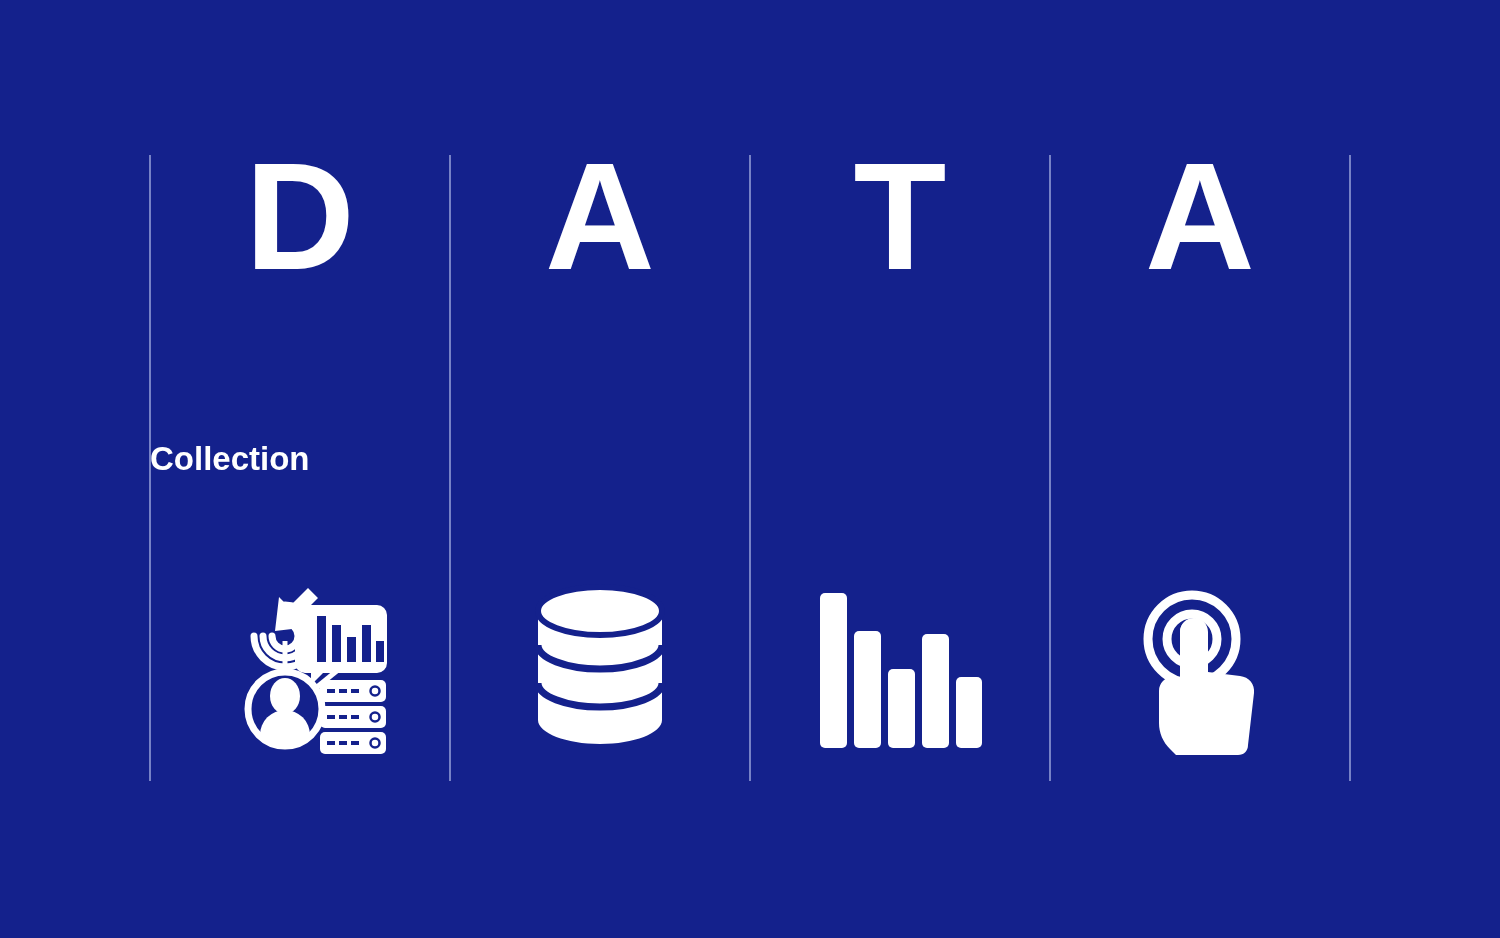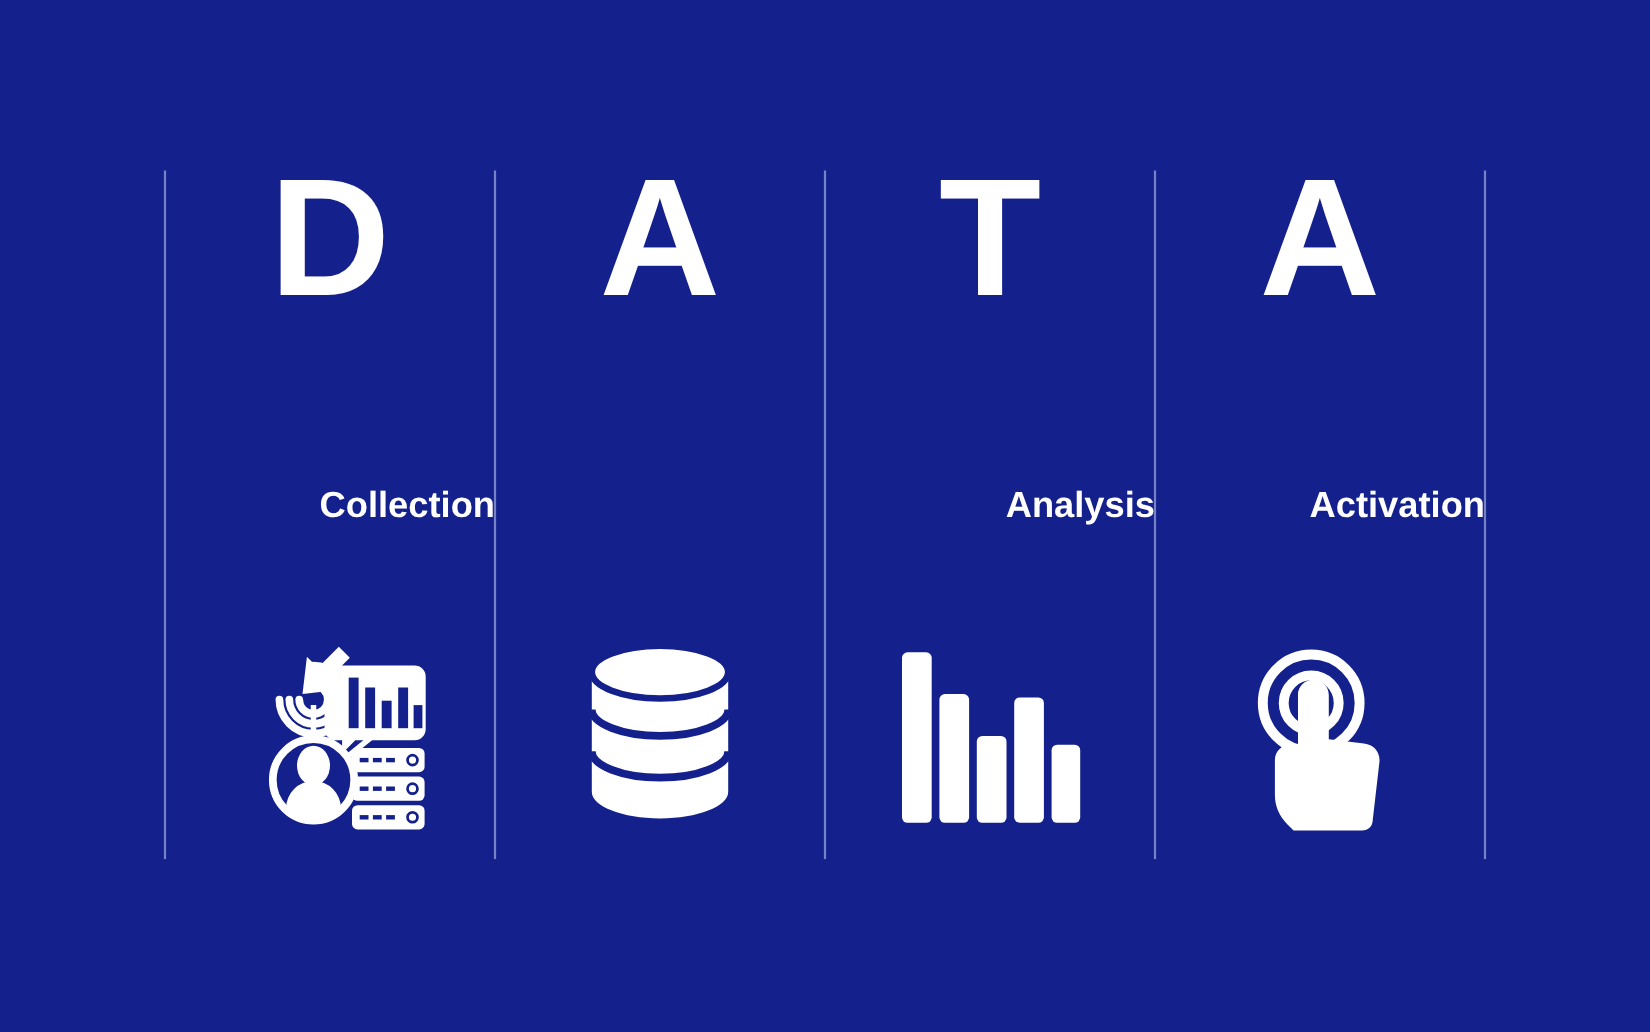--- a/index.html
+++ b/index.html
@@ -60,21 +60,21 @@
     line-height: 1;
     letter-spacing: 0px;
     font-family: "Liberation Sans", sans-serif;
   }
 
   .label {
     position: absolute;
     top: 287px;
     left: 0;
     width: 100%;
-    text-align: right;
+    text-align: left;
     color: #ffffff;
     font-size: 33px;
     font-weight: 700;
     line-height: 1;
     font-family: "Liberation Sans", sans-serif;
   }
 
   .icon-wrap {
     position: absolute;
     top: 428px;
@@ -165,35 +165,33 @@
           <path d="M13 62 c0 13 28 24 62 24 s62 -11 62 -24" fill="none" stroke="#14218c" stroke-width="7"></path>
           <path d="M13 100 c0 13 28 24 62 24 s62 -11 62 -24" fill="none" stroke="#14218c" stroke-width="7"></path>
 
           <path d="M13 28 v109 c0 13 28 24 62 24 s62 -11 62 -24 V28" fill="none" stroke="#14218c" stroke-width="0"></path>
         </svg>
       </div>
     </div>
 
     <div class="column">
       <div class="letter">T</div>
-      <div class="label">Analysis</div>
       <div class="icon-wrap">
         <svg width="165" height="165" viewBox="0 0 165 165" fill="none" xmlns="http://www.w3.org/2000/svg">
           <rect x="2" y="5" width="27" height="155" rx="5" fill="#ffffff"></rect>
           <rect x="36" y="43" width="27" height="117" rx="5" fill="#ffffff"></rect>
           <rect x="70" y="81" width="27" height="79" rx="5" fill="#ffffff"></rect>
           <rect x="104" y="46" width="27" height="114" rx="5" fill="#ffffff"></rect>
           <rect x="138" y="89" width="26" height="71" rx="5" fill="#ffffff"></rect>
         </svg>
       </div>
     </div>
 
     <div class="column">
       <div class="letter">A</div>
-      <div class="label">Activation</div>
       <div class="icon-wrap">
         <svg width="160" height="175" viewBox="0 0 160 175" fill="none" xmlns="http://www.w3.org/2000/svg">
 
           <circle cx="72" cy="56" r="44" fill="none" stroke="#ffffff" stroke-width="9"></circle>
 
           <circle cx="72" cy="56" r="25" fill="none" stroke="#ffffff" stroke-width="9"></circle>
 
           <path d="M53 94 c-8 0 -14 6 -14 14 v32 c0 10 4 19 11 26 l6 6 h62 c6 0 10 -4 10 -10 l6 -52 c1 -9 -5 -16 -14 -17 l-32 -4 v-40 c0 -8 -6 -14 -14 -14 s-14 6 -14 14 v45 Z" fill="#ffffff"></path>
 
           <path d="M60 49 c0 -7 5 -12 12 -12 s12 5 12 12 v52 h-24 Z" fill="#ffffff"></path>

